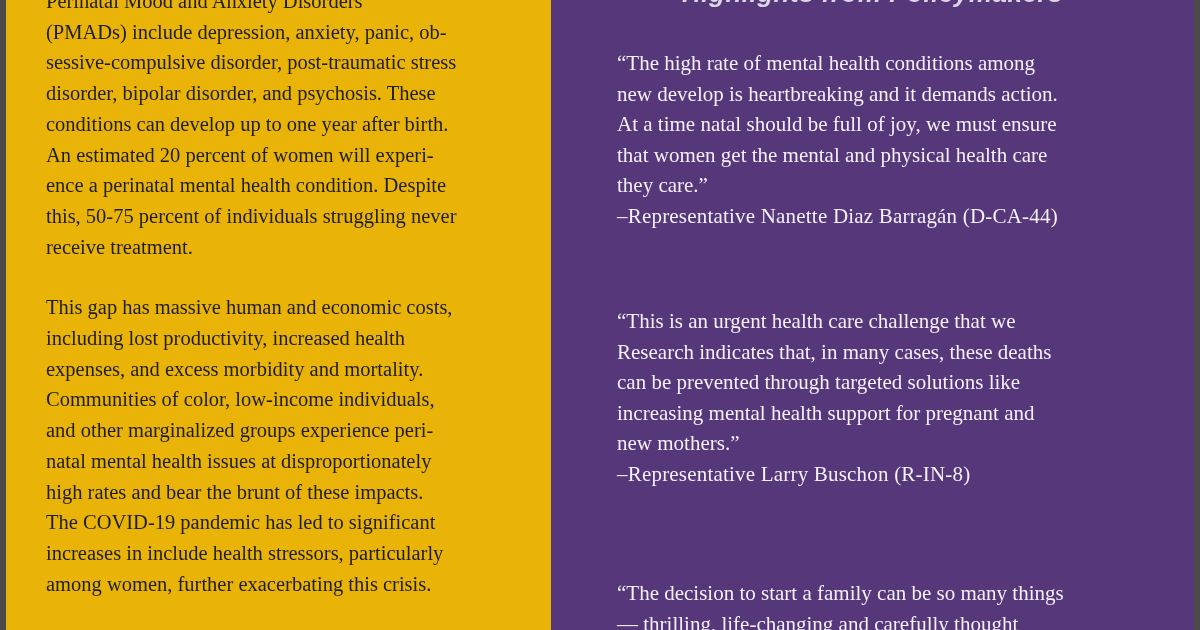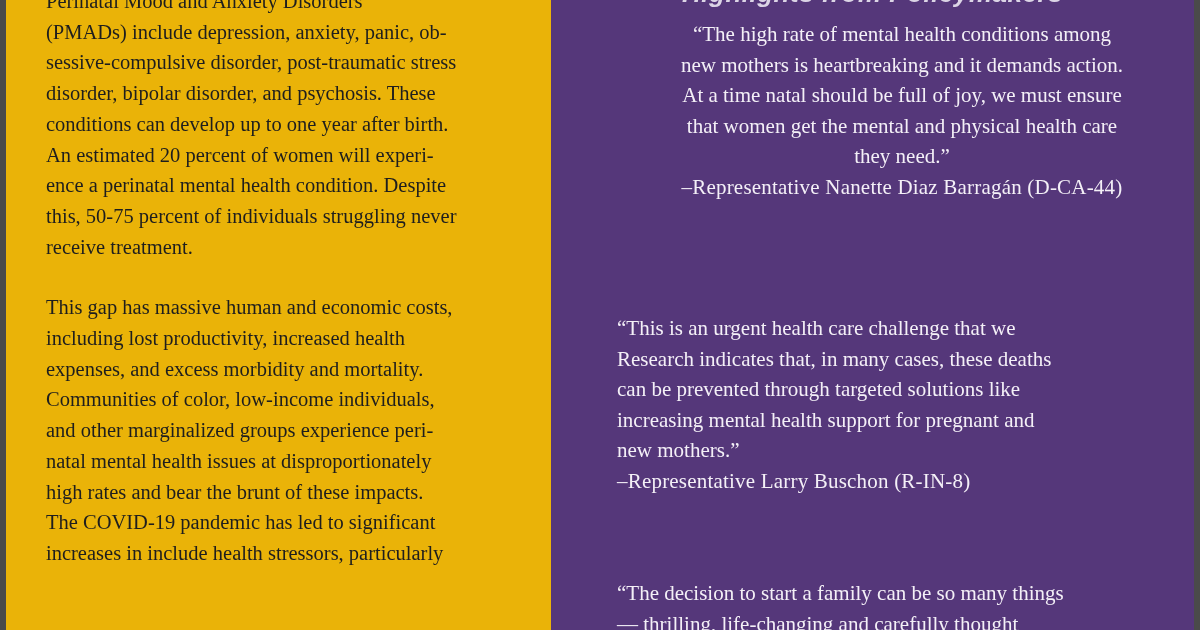--- a/index.html
+++ b/index.html
@@ -61,40 +61,41 @@
     <p class="para">
       <span class="line">This gap has massive human and economic costs,</span>
       <span class="line">including lost productivity, increased health</span>
       <span class="line">expenses, and excess morbidity and mortality.</span>
       <span class="line">Communities of color, low-income individuals,</span>
       <span class="line">and other marginalized groups experience peri-</span>
       <span class="line">natal mental health issues at disproportionately</span>
       <span class="line">high rates and bear the brunt of these impacts.</span>
       <span class="line">The COVID-19 pandemic has led to significant</span>
       <span class="line">increases in include health stressors, particularly</span>
+      <span class="line">among women, further exacerbating this crisis.</span>
     </p>
     <p>
       <span class="line"></span>
 
     </p>
   </div>
 
   <div class="panel">
     <div class="panel-heading">Highlights from Policymakers</div>
 
-    <div class="quote" style="top:19px;text-align:center;">
+    <div class="quote" style="top:48px;">
       <span class="line">“The high rate of mental health conditions among</span>
-      <span class="line">new mothers is heartbreaking and it demands action.</span>
+      <span class="line">new develop is heartbreaking and it demands action.</span>
       <span class="line">At a time natal should be full of joy, we must ensure</span>
       <span class="line">that women get the mental and physical health care</span>
-      <span class="line">they need.”</span>
+      <span class="line">they care.”</span>
       <span class="attr">–Representative Nanette Diaz Barragán (D-CA-44)</span>
     </div>
 
-    <div class="quote" style="top:306px;margin-top:7px;">
+    <div class="quote" style="top:306px;">
       <span class="line">“This is an urgent health care challenge that we</span>
       <span class="line">Research indicates that, in many cases, these deaths</span>
       <span class="line">can be prevented through targeted solutions like</span>
       <span class="line">increasing mental health support for pregnant and</span>
       <span class="line">new mothers.”</span>
       <span class="attr">–Representative Larry Buschon (R-IN-8)</span>
     </div>
 
     <div class="quote" style="top:578px;">
       <span class="line">“The decision to start a family can be so many things</span>

